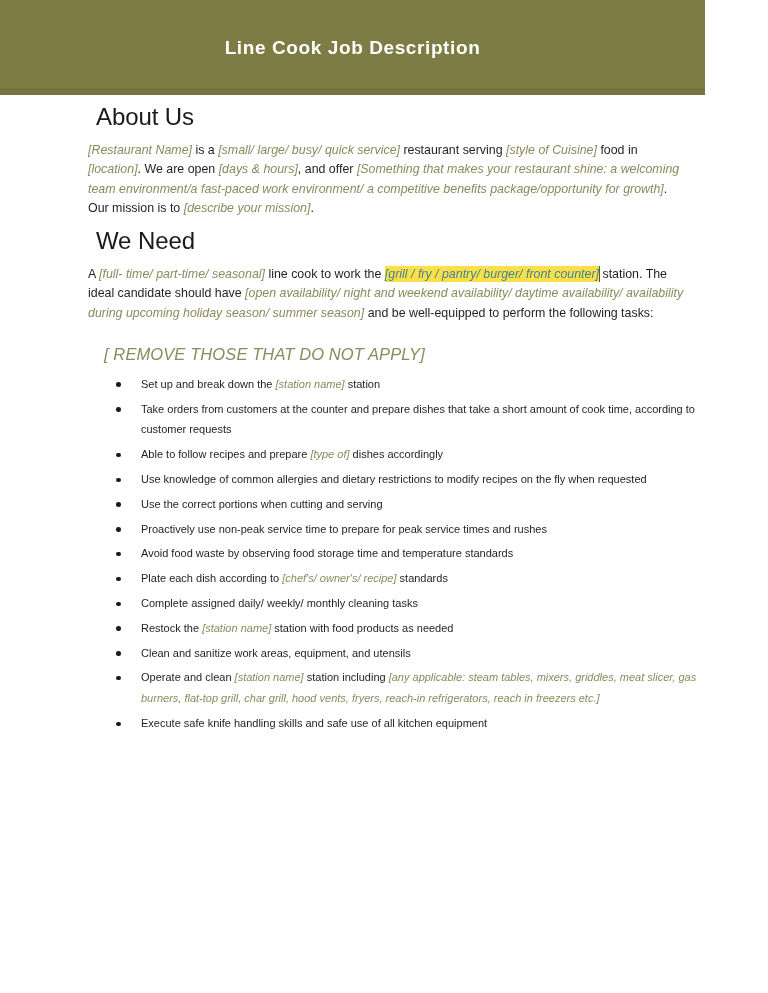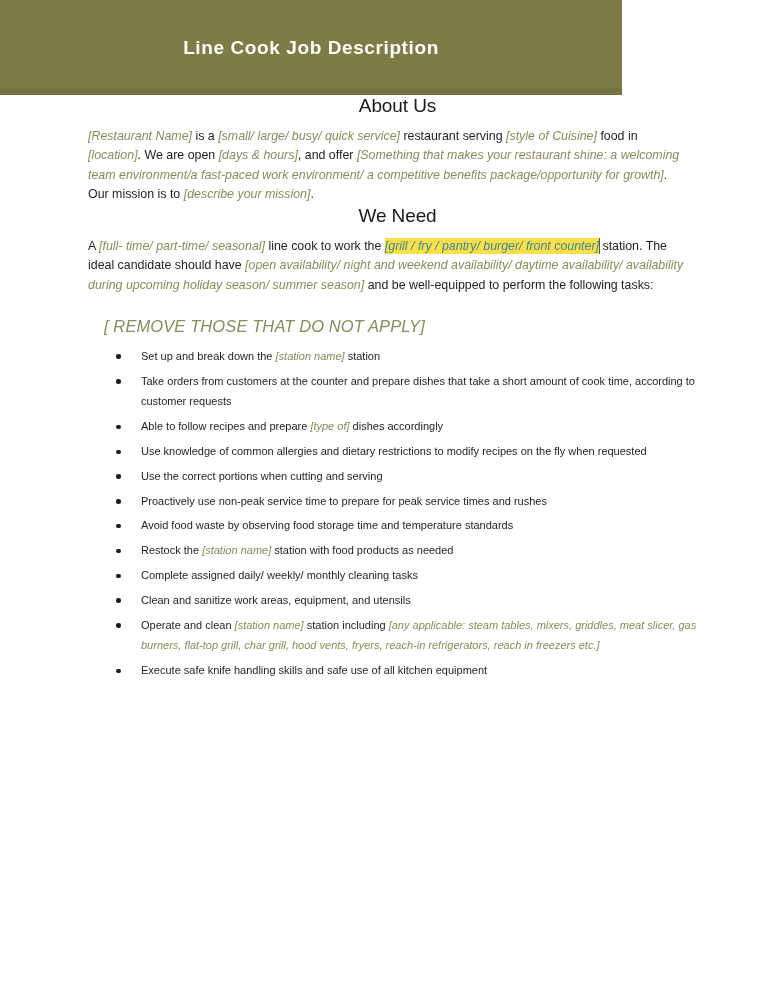--- a/index.html
+++ b/index.html
@@ -11,21 +11,21 @@
     width: 768px;
     height: 993px;
     font-family: "Liberation Sans", sans-serif;
     -webkit-font-smoothing: antialiased;
     overflow: hidden;
     position: relative;
   }
 
   
   .doc-header {
-    width: 622px;
+    width: 705px;
     height: 95px;
     background: #7e7c45;
     display: flex;
     align-items: center;
     justify-content: center;
     box-sizing: border-box;
     position: relative;
   }
   .doc-header::after {
     content: "";
@@ -48,28 +48,27 @@
   }
 
   
   .doc-body {
     padding: 0 61px 0 88px;
     box-sizing: border-box;
     width: 768px;
   }
 
   h2.section-heading {
-    font-size: 19px;
+    font-size: 24px;
     font-weight: normal;
     color: #1a1a1a;
-    margin: 0;
+    margin: 8px;
     padding: 0;
     line-height: 1.2;
     letter-spacing: -0.1px;
-    text-align: center;
   }
   .heading-about { margin-top: 16px; }
   .heading-weneed { margin-top: 27px; }
 
   p.para {
     font-size: 12.4px;
     color: #1f1f1f;
     line-height: 19.5px;
     margin: 9px 16px 0 0;
     padding: 0;
@@ -146,20 +145,21 @@
   <div class="remove-heading">[ REMOVE THOSE THAT DO NOT APPLY]</div>
 
   <ul class="task-list">
       <li><span>Set up and break down the </span><span class="ph">[station name]</span><span> station</span></li>
       <li><span>Take orders from customers at the counter and prepare dishes that take a short amount of cook time, according to customer requests</span></li>
       <li><span>Able to follow recipes and prepare </span><span class="ph">[type of]</span><span> dishes accordingly</span></li>
       <li><span>Use knowledge of common allergies and dietary restrictions to modify recipes on the fly when requested</span></li>
       <li><span>Use the correct portions when cutting and serving</span></li>
       <li><span>Proactively use non-peak service time to prepare for peak service times and rushes</span></li>
       <li><span>Avoid food waste by observing food storage time and temperature standards</span></li>
+      <li><span>Plate each dish according to </span><span class="ph">[chef's/ owner's/ recipe]</span><span> standards</span></li>
+      <li><span>Complete assigned daily/ weekly/ monthly cleaning tasks</span></li>
       <li><span>Restock the </span><span class="ph">[station name]</span><span> station with food products as needed</span></li>
-      <li><span>Complete assigned daily/ weekly/ monthly cleaning tasks</span></li>
       <li><span>Clean and sanitize work areas, equipment, and utensils</span></li>
       <li><span>Operate and clean </span><span class="ph">[station name]</span><span> station including </span><span class="ph">[any applicable: steam tables, mixers, griddles, meat slicer, gas burners, flat-top grill, char grill, hood vents, fryers, reach-in refrigerators, reach in freezers etc.]</span></li>
       <li><span>Execute safe knife handling skills and safe use of all kitchen equipment</span></li>
     </ul>
 
 </main>
 
 </body></html>

